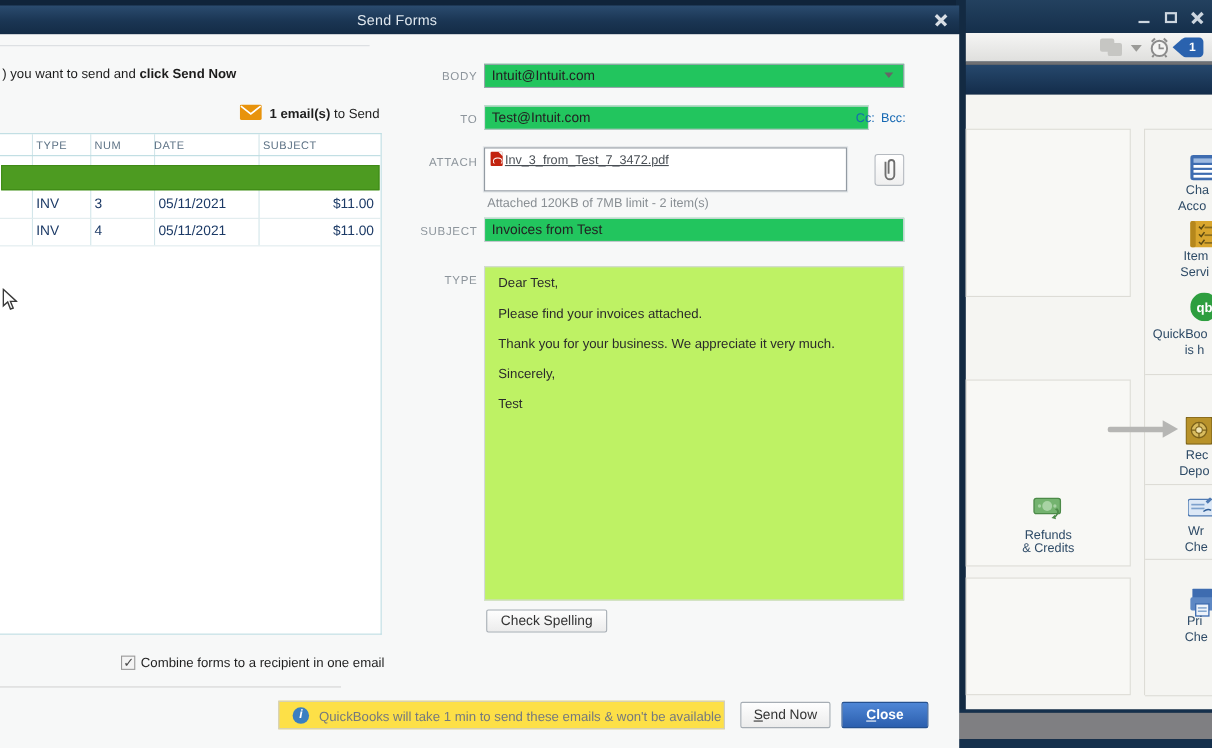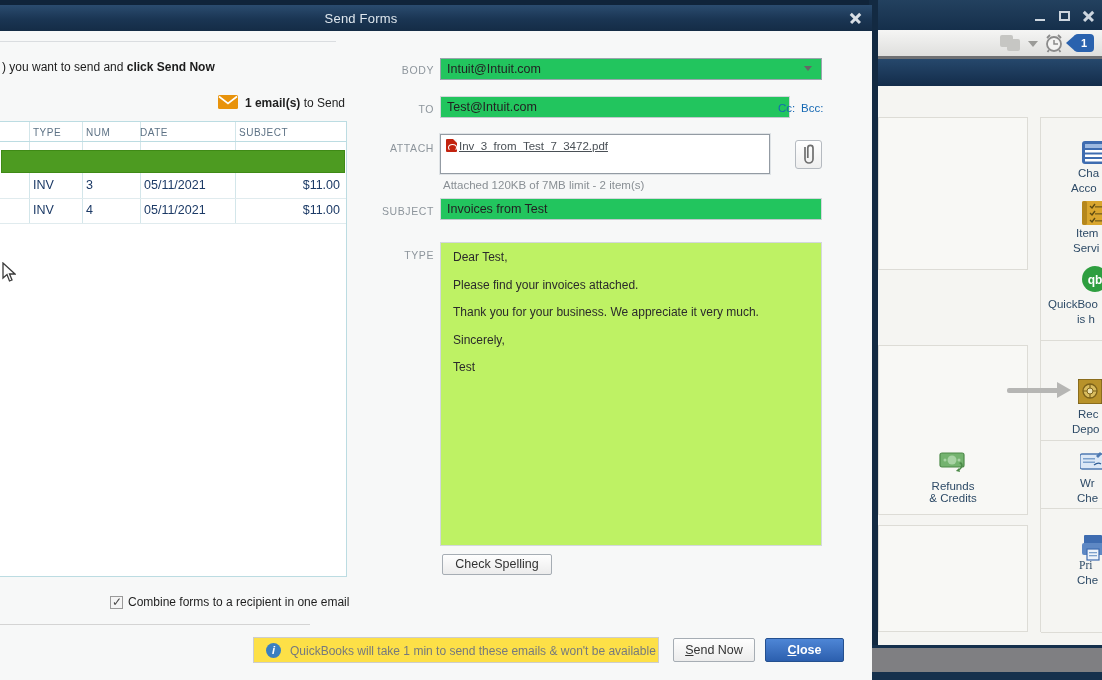--- a/index.html
+++ b/index.html
@@ -240,21 +240,21 @@
   <div class="home-item">
     <span class="abs ico" style="left:1082px; top:535px;">
       <svg width="22" height="26" viewBox="0 0 22 26">
           <rect x="2" y="0" width="18" height="10" rx="1" fill="#3e6cb0"></rect>
           <rect x="0" y="8" width="22" height="12" rx="2" fill="#5e88c4"></rect>
           <rect x="5" y="14" width="12" height="11" fill="#eef3fa" stroke="#3e6cb0" stroke-width="1.2"></rect>
           <rect x="7" y="17" width="8" height="1.3" fill="#7da1cc"></rect>
           <rect x="7" y="20" width="8" height="1.3" fill="#7da1cc"></rect>
         </svg>
     </span>
-    <span class="abs home-label" style="left:1079px; top:559px;font-family:Liberation Serif, serif;">Pri</span>
+    <span class="abs home-label" style="left:1079px; top:559px;">Pri</span>
     <span class="abs home-label" style="left:1077px; top:574px;">Che</span>
   </div>
 
   <div class="abs refunds-wrap home-item">
     <span class="ico" style="position:relative; display:inline-block;">
       <svg width="28" height="26" viewBox="0 0 28 26">
           <rect x="1" y="3" width="24" height="14" rx="2" fill="#74b36f" stroke="#4c8a48" stroke-width="1.2"></rect>
           <circle cx="13" cy="10" r="4.5" fill="#a8d3a4"></circle>
           <circle cx="6" cy="10" r="1.5" fill="#a8d3a4"></circle>
           <circle cx="20" cy="10" r="1.5" fill="#a8d3a4"></circle>

